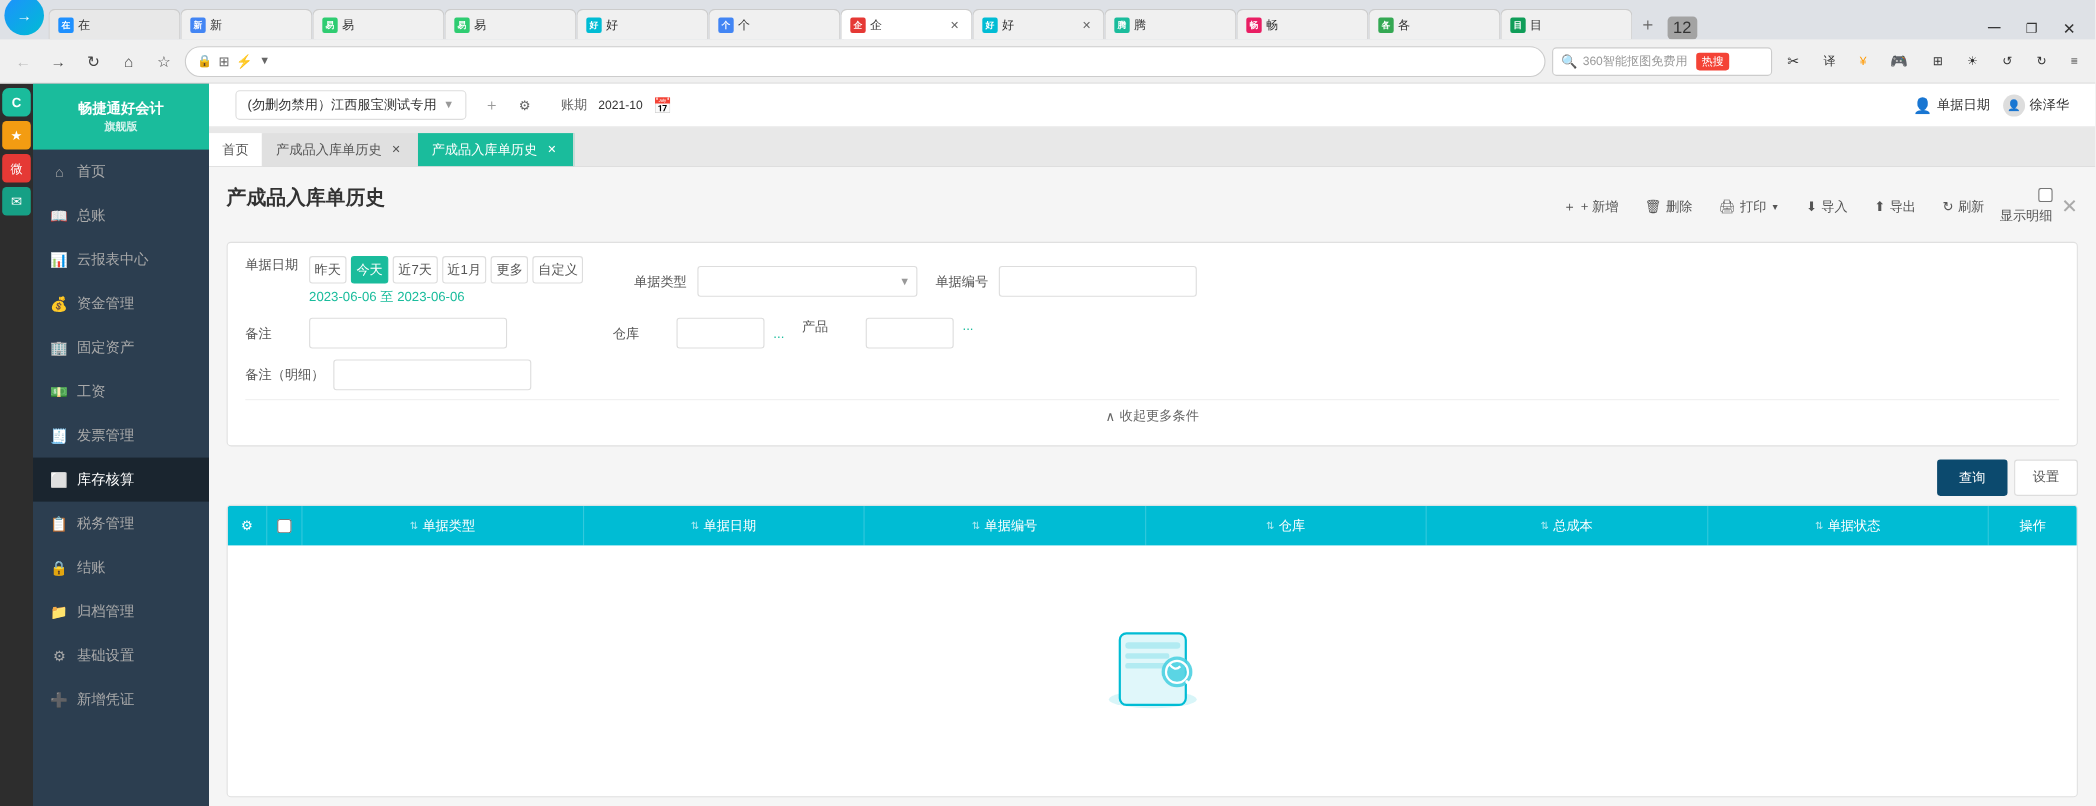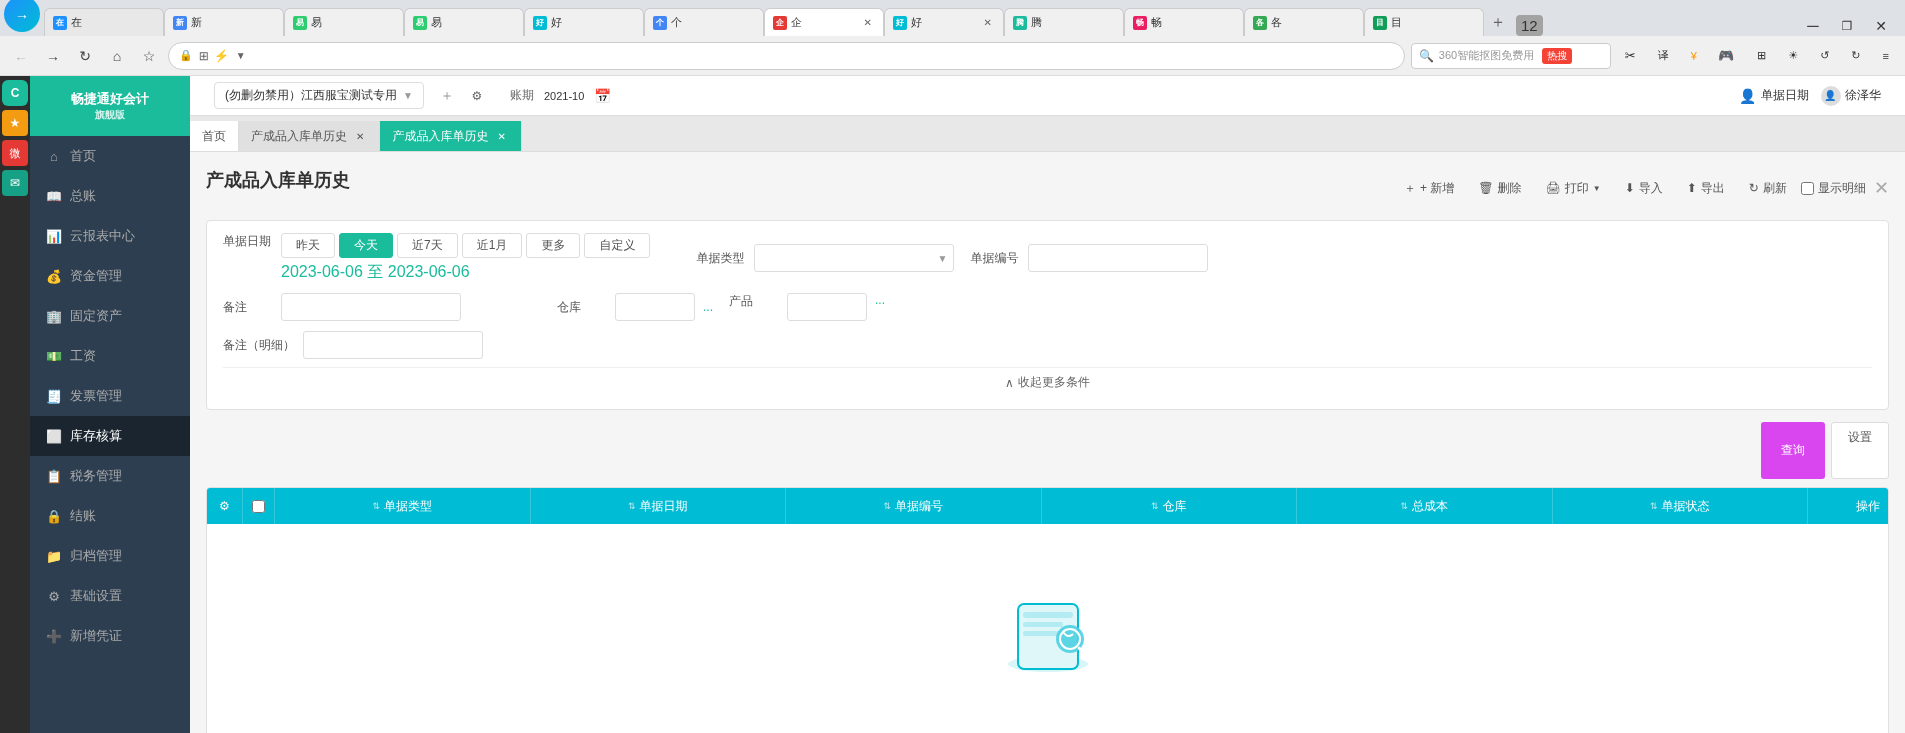--- a/index.html
+++ b/index.html
@@ -60,31 +60,31 @@
 
     
     .page-body { flex: 1; padding: 16px; overflow-y: auto; background: #f5f5f5; }
     .page-title { font-size: 18px; font-weight: bold; color: #333; margin-bottom: 16px; }
     .toolbar-btn-action { display: flex; align-items: center; gap: 4px; padding: 5px 10px; font-size: 12px; cursor: pointer; color: #555; border-radius: 3px; }
 
     
     .filter-area { background: #fff; border: 1px solid #e0e0e0; border-radius: 4px; padding: 12px 16px; margin-bottom: 12px; }
     .filter-row { display: flex; align-items: center; gap: 16px; margin-bottom: 10px; }
     .filter-label { font-size: 12px; color: #555; min-width: 50px; }
-    .date-btn { padding: 3px 14px; font-size: 12px; border: 1px solid #ddd; border-radius: 3px; cursor: pointer; color: #555; background: #fff; }
+    .date-btn { padding: 3px 4px; font-size: 12px; border: 1px solid #ddd; border-radius: 3px; cursor: pointer; color: #555; background: #fff; }
     .date-btn.active { background: #1abc9c; color: #fff; border-color: #1abc9c; }
     .filter-select { height: 28px; border: 1px solid #ddd; border-radius: 3px; padding: 0 6px; font-size: 12px; color: #333; min-width: 160px; display: flex; align-items: center; justify-content: space-between; cursor: pointer; background: #fff; }
     .filter-input { height: 28px; border: 1px solid #ddd; border-radius: 3px; padding: 0 8px; font-size: 12px; color: #333; min-width: 180px; background: #fff; }
     .collapse-btn { display: flex; align-items: center; gap: 4px; color: #666; cursor: pointer; font-size: 12px; padding: 6px 0; text-align: center; border-top: 1px solid #f0f0f0; margin-top: 8px; justify-content: center; }
 
     
     .table-container { background: #fff; border: 1px solid #e0e0e0; border-radius: 4px; overflow: hidden; }
     .table-header { background: #00bcd4; color: #fff; display: flex; align-items: center; height: 36px; font-size: 12px; }
     .th-cell { display: flex; align-items: center; justify-content: center; gap: 4px; padding: 0 8px; height: 100%; border-right: 1px solid rgba(255,255,255,0.2); cursor: pointer; }
-    .th-cell:last-child { border-right: none; justify-content: flex-end; }
+    .th-cell:last-child { border-right: none; }
     .th-gear { width: 36px; flex-shrink: 0; }
     .th-checkbox { width: 32px; flex-shrink: 0; }
     .th-type { flex: 1; min-width: 100px; }
     .th-date { flex: 1; min-width: 100px; }
     .th-num { flex: 1; min-width: 120px; }
     .th-warehouse { flex: 1; min-width: 80px; }
     .th-cost { flex: 1; min-width: 80px; }
     .th-status { flex: 1; min-width: 100px; }
     .th-action { width: 80px; flex-shrink: 0; }
 
@@ -334,21 +334,21 @@
               <span>导入</span>
             </div>
             <div class="toolbar-btn-action">
               <span>⬆</span>
               <span>导出</span>
             </div>
             <div class="toolbar-btn-action">
               <span>↻</span>
               <span>刷新</span>
             </div>
-            <div style="display:flex;align-items:center;gap:4px;cursor:pointer;font-size:12px;color:#555;">
+            <div style="display:flex;align-items:flex-end;gap:4px;cursor:pointer;font-size:12px;color:#555;flex-direction:column;">
               <input type="checkbox" style="cursor: pointer;">
               <span>显示明细</span>
             </div>
           </div>
           <span style="color:#aaa;cursor:pointer;font-size:18px;margin-left:8px;">✕</span>
         </div>
 
         <div class="filter-area">
 
           <div class="filter-row">
@@ -357,21 +357,21 @@
               <span class="filter-label">单据日期</span>
               <div>
                 <div style="display:flex;align-items:center;gap:4px;margin-bottom:4px;">
                   <div class="date-btn">昨天</div>
                   <div class="date-btn active">今天</div>
                   <div class="date-btn">近7天</div>
                   <div class="date-btn">近1月</div>
                   <div class="date-btn">更多</div>
                   <div class="date-btn">自定义</div>
                 </div>
-                <div style="font-size:16px;color:#1abc9c;">2023-06-06 至 2023-06-06</div>
+                <div style="font-size:12px;color:#1abc9c;">2023-06-06 至 2023-06-06</div>
               </div>
             </div>
 
             <div style="display:flex;align-items:center;gap:8px;margin-left:30px;">
               <span class="filter-label">单据类型</span>
               <div class="filter-select" style="min-width:200px;">
                 <span style="color:#ccc;"></span>
                 <span style="font-size:10px;color:#999;">▼</span>
               </div>
             </div>
@@ -409,21 +409,21 @@
             </div>
           </div>
 
           <div class="collapse-btn">
             <span>∧</span>
             <span>收起更多条件</span>
           </div>
         </div>
 
         <div style="display:flex;justify-content:flex-end;gap:6px;margin-bottom:8px;">
-          <div style="background:#d946ef;color:white;padding:20px 20px;border-radius:3px;cursor:pointer;font-size:12px;">查询</div>
+          <div style="background:#0c4a6e;color:white;padding:8px 20px;border-radius:3px;cursor:pointer;font-size:12px;">查询</div>
           <div style="background:#fff;border:1px solid #ddd;color:#555;padding:6px 16px;border-radius:3px;cursor:pointer;font-size:12px;">设置</div>
         </div>
 
         <div class="table-container">
 
           <div class="table-header">
             <div class="th-cell th-gear">
               <span>⚙</span>
             </div>
             <div class="th-cell th-checkbox">

